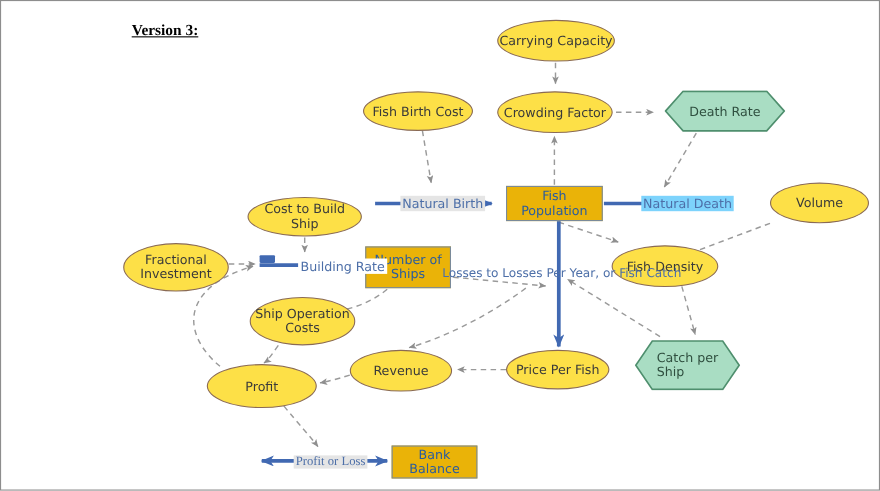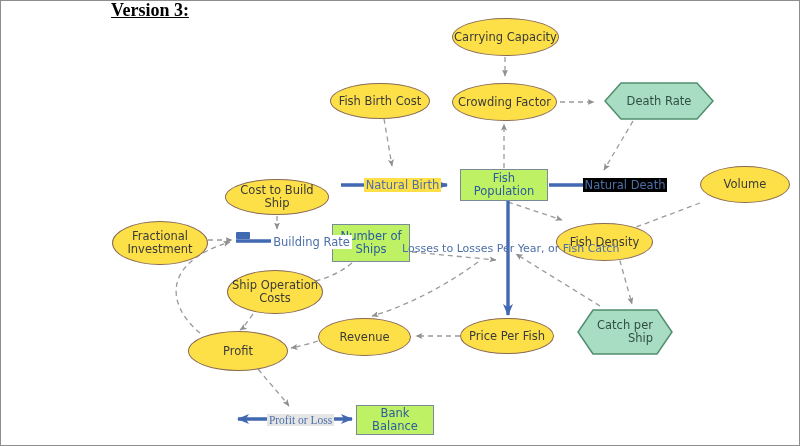--- a/index.html
+++ b/index.html
@@ -6,25 +6,25 @@
   body{
     width:800px;height:446px;
     background:#ffffff;
     font-family:"DejaVu Sans", sans-serif;
     overflow:hidden;
     position:relative;
   }
   #canvas{position:absolute;left:0;top:0;width:800px;height:446px;}
   .title-block{
     position:absolute;
-    left:0;top:0;width:300px;
+    left:0;top:19px;width:300px;
     text-align:center;
     font-family:"Liberation Serif", serif;
     font-weight:bold;
-    font-size:18px;
+    font-size:14px;
     color:#000000;
     line-height:20px;
     pointer-events:none;
   }
   .title-line{display:inline-block;text-decoration:underline;white-space:nowrap;}
   .node{
     position:absolute;
     display:flex;align-items:center;justify-content:center;
     text-align:center;
     box-sizing:border-box;
@@ -32,31 +32,31 @@
   }
   .node .lbl{display:block;width:100%;white-space:pre-line;}
   .ellipse{
     border-radius:50%;
     background:#fde047;
     border:1.6px solid #8a6a55;
     color:#3a3a3a;
     font-size:11.5px;
   }
   .stock{
-    background:#bef264;
+    background:#eab308;
     border:1.6px solid #7a8a99;
     color:#2a5c9e;
     font-size:11.5px;
   }
   .hexwrap{position:absolute;}
   .hexwrap svg{position:absolute;left:0;top:0;}
   .hexlabel{
     position:absolute;left:0;top:0;width:100%;height:100%;
     display:flex;align-items:center;justify-content:center;
-    text-align:right;font-size:11.5px;color:#2f4f3f;
+    text-align:left;font-size:11.5px;color:#2f4f3f;
     white-space:pre-line;line-height:13px;
   }
   .flowlabel{
     position:absolute;
     font-size:11.5px;color:#4d6fa8;
     white-space:nowrap;
     display:flex;align-items:center;justify-content:center;
   }
   .border{
     position:absolute;left:0;top:0;width:800px;height:446px;
@@ -171,24 +171,24 @@
 </div>
 <div class="node stock" style="left:332px;top:224px;width:78px;height:38px;">
   <span class="lbl">Number of
 Ships</span>
 </div>
 <div class="node stock" style="left:356px;top:405px;width:78px;height:30px;">
   <span class="lbl">Bank Balance</span>
 </div>
 
 <div class="flowlabel" style="left:345px;top:176px;width:115px;height:18px;">
-  <span style="background:#fde047;padding:0 2px;">Natural Birth</span>
+  <span style="background:#e5e5e5;padding:0 2px;">Natural Birth</span>
 </div>
 <div class="flowlabel" style="left:548px;top:176px;width:118px;height:18px;">
-  <span style="background:#000000;padding:0 2px;margin-left:36px;">Natural Death</span>
+  <span style="background:#7dd3fc;padding:0 2px;margin-left:36px;">Natural Death</span>
 </div>
 <div class="flowlabel" style="left:237px;top:233px;width:105px;height:18px;">
   <span style="background:#fff;padding:0 2px;margin-left:44px;">Building Rate</span>
 </div>
 <div class="flowlabel" style="left:400px;top:240px;width:220px;height:16px;justify-content:flex-start;font-size:11px;">
   <span style="padding:0 2px;">Losses to Losses Per Year, or Fish Catch</span>
 </div>
 <div class="flowlabel" style="left:243px;top:411px;width:115px;height:18px;">
   <span style="background:#e5e5e5;padding:0 2px;font-family:Liberation Serif, serif;">Profit or Loss</span>
 </div>

